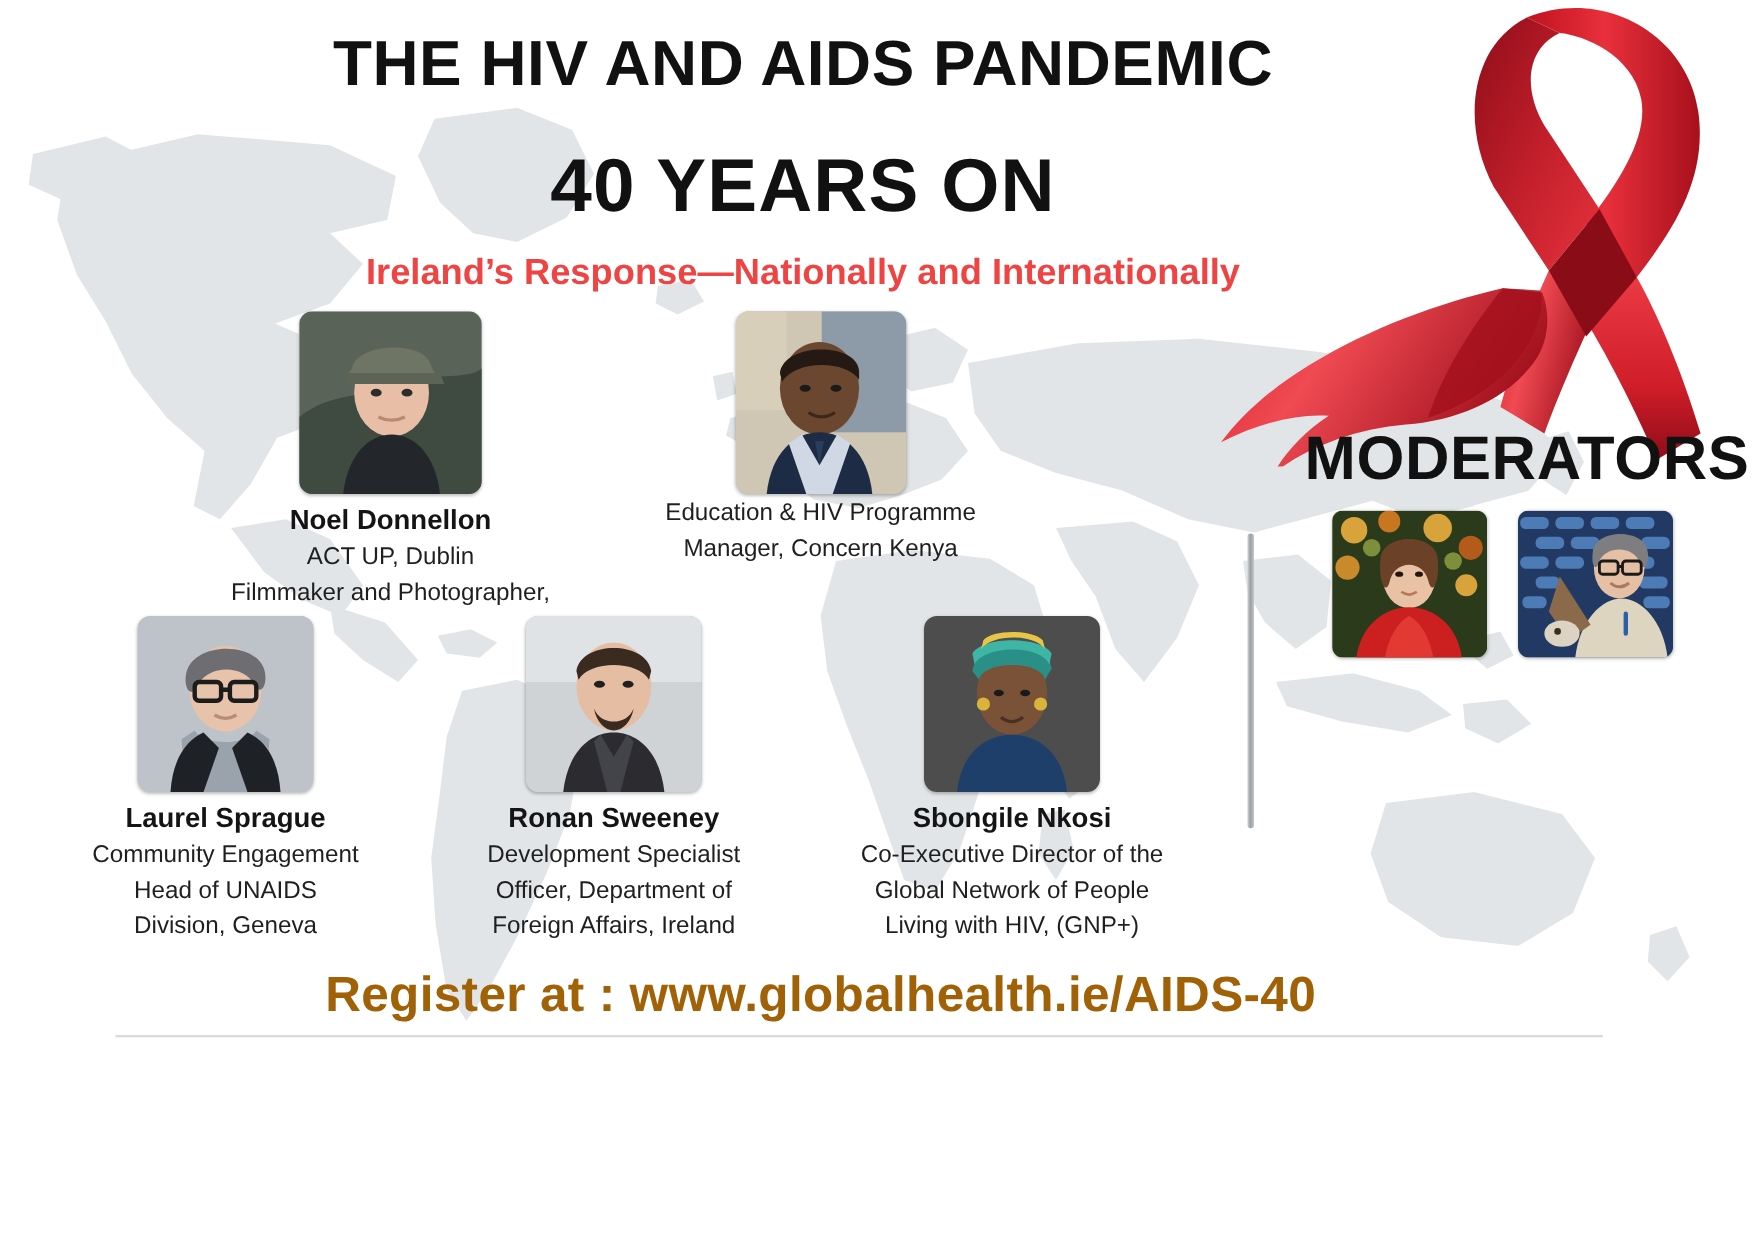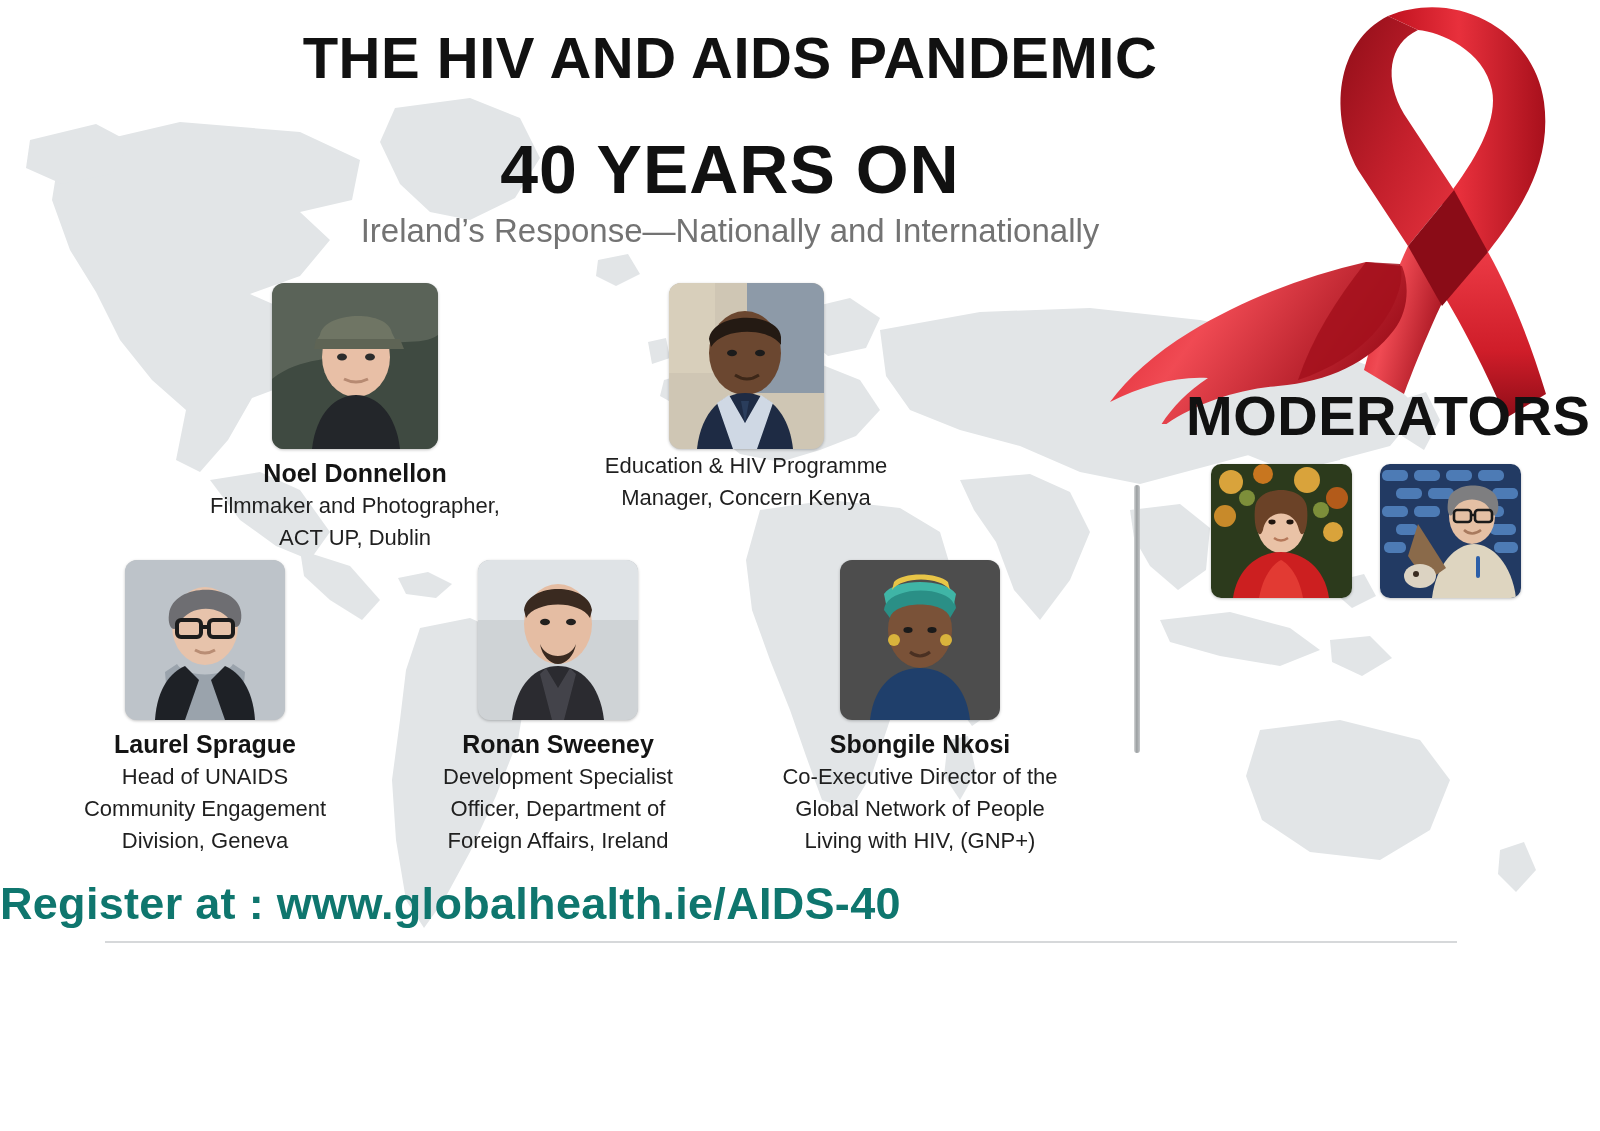--- a/index.html
+++ b/index.html
@@ -39,24 +39,24 @@
     white-space:nowrap;
   }
   .title-sub {
     margin-top:42px;
     font-size:68px;
     font-weight:bold;
     letter-spacing:1px;
     color:#111111;
   }
   .title-tag {
-    margin-top:4px;
+    margin-top:20px;
     font-size:33px;
-    font-weight:normal;
-    color:#737373;
+    font-weight:bold;
+    color:#ef4444;
   }
 
   
   .ribbon {
     position:absolute;
     right:-6px; top:-6px;
     width:570px; height:430px;
     z-index:3;
     pointer-events:none;
   }
@@ -133,25 +133,25 @@
     background:linear-gradient(90deg,#d3d5d6,#9b9fa1 45%,#c4c7c9);
     border-radius:3px;
     z-index:5;
   }
 
   
   .register {
     position:absolute;
     left:0; top:878px;
     width:1492px;
-    text-align:left;
+    text-align:center;
     font-size:45px;
     font-weight:bold;
     letter-spacing:0.3px;
-    color:#0f766e;
+    color:#a16207;
     z-index:5;
   }
 
   
   .h-divider {
     position:absolute;
     left:105px; top:941px;
     width:1352px; height:2px;
     background:#d6d8da;
     z-index:5;
@@ -274,22 +274,22 @@
       <ellipse cx="84" cy="74" rx="34" ry="40" fill="#e8bfa6"></ellipse>
       <path d="M48 52 C52 28 116 26 120 50 L124 58 L44 58 Z" fill="#6f7564"></path>
       <path d="M44 56 L128 56 L132 66 L42 66 Z" fill="#5e6455"></path>
       <ellipse cx="70" cy="74" rx="5" ry="3.5" fill="#2c2c2c"></ellipse>
       <ellipse cx="98" cy="74" rx="5" ry="3.5" fill="#2c2c2c"></ellipse>
       <path d="M72 96 Q84 102 96 96" stroke="#b78a72" stroke-width="3" fill="none"></path>
       <path d="M40 166 C44 130 64 112 84 112 C104 112 124 130 128 166 Z" fill="#23262a"></path>
     </svg>
   </div>
   <div class="sp-name">Noel Donnellon</div>
+  <div class="sp-role">ACT UP, Dublin</div>
   <div class="sp-role">Filmmaker and Photographer,</div>
-  <div class="sp-role">ACT UP, Dublin</div>
 </div>
 
 <div class="speaker" style="left:586px; top:283px; width:320px;">
   <div class="photo" style="width:155px;height:166px;">
     <svg viewBox="0 0 155 166" xmlns="http://www.w3.org/2000/svg">
       <rect width="155" height="166" fill="#cfc6b4"></rect>
       <rect x="78" y="0" width="77" height="110" fill="#8d9aa8"></rect>
       <rect x="0" y="0" width="46" height="90" fill="#d8cfbb"></rect>
       <ellipse cx="76" cy="70" rx="36" ry="42" fill="#6b4730"></ellipse>
       <path d="M40 56 C44 28 110 28 112 54 L112 62 C100 44 54 44 42 64 Z" fill="#241a13"></path>
@@ -314,22 +314,22 @@
       <rect x="52" y="60" width="24" height="17" rx="4" fill="none" stroke="#1c1c1c" stroke-width="4"></rect>
       <rect x="84" y="60" width="24" height="17" rx="4" fill="none" stroke="#1c1c1c" stroke-width="4"></rect>
       <line x1="76" y1="67" x2="84" y2="67" stroke="#1c1c1c" stroke-width="4"></line>
       <path d="M70 90 Q80 96 90 90" stroke="#b98d74" stroke-width="3" fill="none"></path>
       <path d="M52 104 C60 118 100 118 108 104 L120 112 L116 160 L44 160 L40 112 Z" fill="#9aa3ac"></path>
       <path d="M30 160 C32 128 46 112 60 106 L74 120 L60 160 Z" fill="#1e2126"></path>
       <path d="M130 160 C128 128 114 112 100 106 L86 120 L100 160 Z" fill="#1e2126"></path>
     </svg>
   </div>
   <div class="sp-name">Laurel Sprague</div>
+  <div class="sp-role">Community Engagement</div>
   <div class="sp-role">Head of UNAIDS</div>
-  <div class="sp-role">Community Engagement</div>
   <div class="sp-role">Division, Geneva</div>
 </div>
 
 <div class="speaker" style="left:398px; top:560px; width:320px;">
   <div class="photo" style="width:160px;height:160px;">
     <svg viewBox="0 0 160 160" xmlns="http://www.w3.org/2000/svg">
       <rect width="160" height="160" fill="#cfd3d6"></rect>
       <rect x="0" y="0" width="160" height="60" fill="#dfe3e6"></rect>
       <ellipse cx="80" cy="64" rx="34" ry="40" fill="#e5bda3"></ellipse>
       <path d="M46 50 C50 22 110 22 114 50 L112 58 C102 40 58 40 48 58 Z" fill="#3a2a20"></path>

